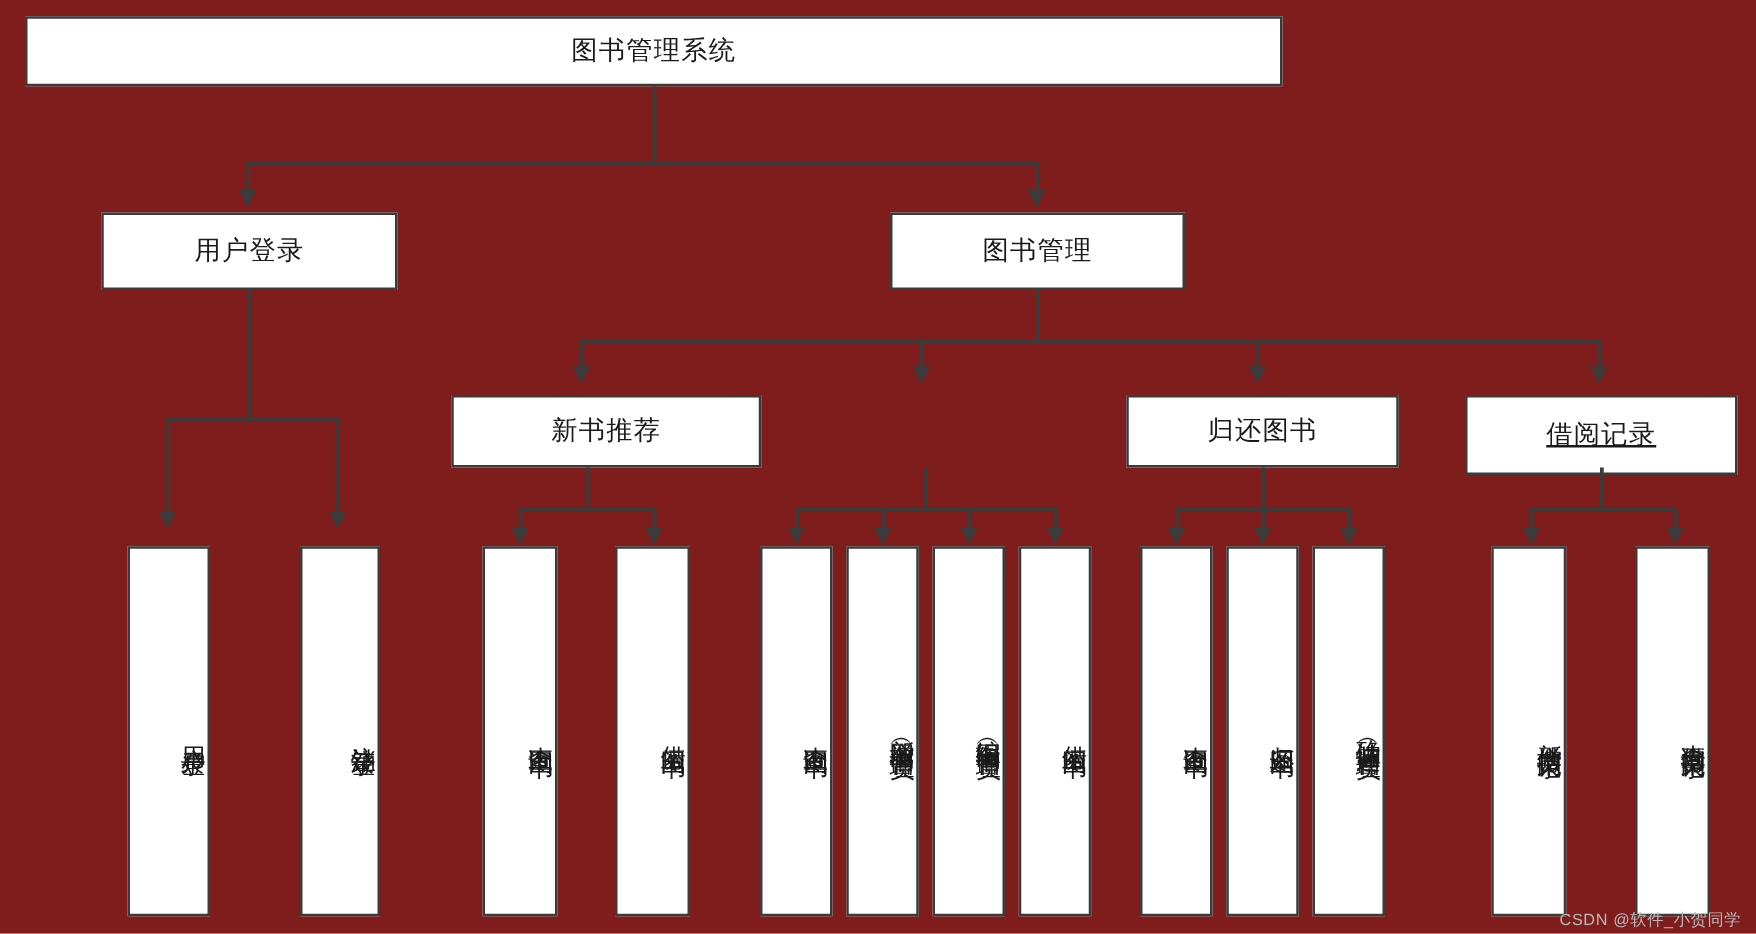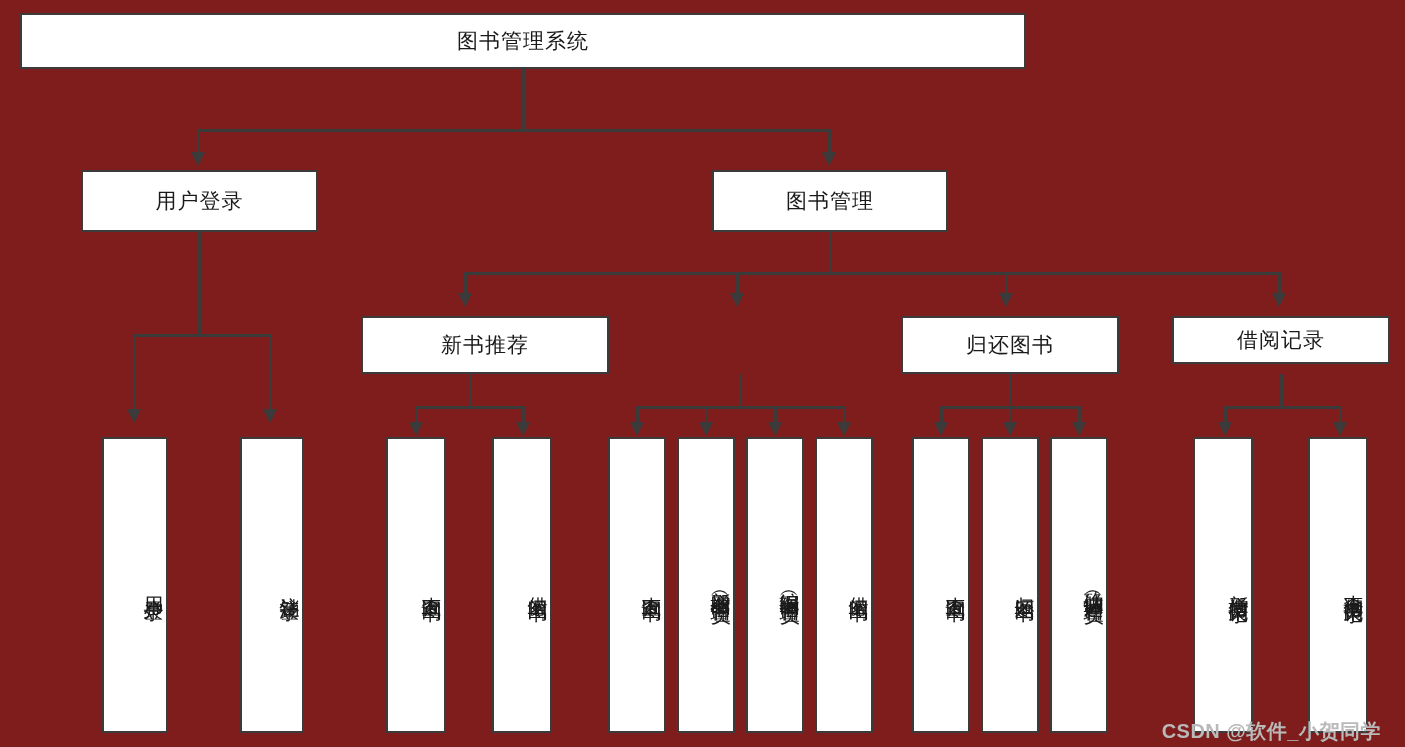--- a/index.html
+++ b/index.html
@@ -60,28 +60,27 @@
     position: absolute;
     width: 0;
     height: 0;
     border-left: 7px solid transparent;
     border-right: 7px solid transparent;
     border-top: 14px solid #3b3b3b;
   }
   
   #watermark {
     position: absolute;
-    right: 24px;
+    right: 12px;
     bottom: 2px;
-    font-size: 20px;
+    font-size: 13px;
     color: #b9b9b9;
     letter-spacing: 0.5px;
     white-space: nowrap;
     pointer-events: none;
-    font-weight: bold;
   }
 </style>
 </head>
 <body>
 
 <div id="canvas">
 
   <div class="node horiz" style="left:20px; top:13px; width:1006px; height:56px;">
     <span>图书管理系统</span>
   </div>
@@ -118,21 +117,21 @@
   <div class="arrow" style="left:999px; top:293px;"></div>
   <div class="ln vln" style="left:1278px; top:272px; height:22px;"></div>
   <div class="arrow" style="left:1272px; top:293px;"></div>
 
   <div class="node horiz" style="left:361px; top:316px; width:248px; height:58px;">
     <span>新书推荐</span>
   </div>
   <div class="node horiz" style="left:901px; top:316px; width:218px; height:58px;">
     <span>归还图书</span>
   </div>
-  <div class="node horiz" style="left:1172px; top:316px; width:218px; height:48px;">
+  <div class="node horiz" style="left:1172px; top:316px; width:218px; height:64px;text-decoration:underline;">
     <span>借阅记录</span>
   </div>
 
   <div class="ln vln" style="left:469px; top:374px; height:34px;"></div>
   <div class="ln hln" style="left:415px; top:406px; width:109px;"></div>
   <div class="ln vln" style="left:415px; top:406px; height:17px;"></div>
   <div class="arrow" style="left:409px; top:422px;"></div>
   <div class="ln vln" style="left:522px; top:406px; height:17px;"></div>
   <div class="arrow" style="left:516px; top:422px;"></div>
 

